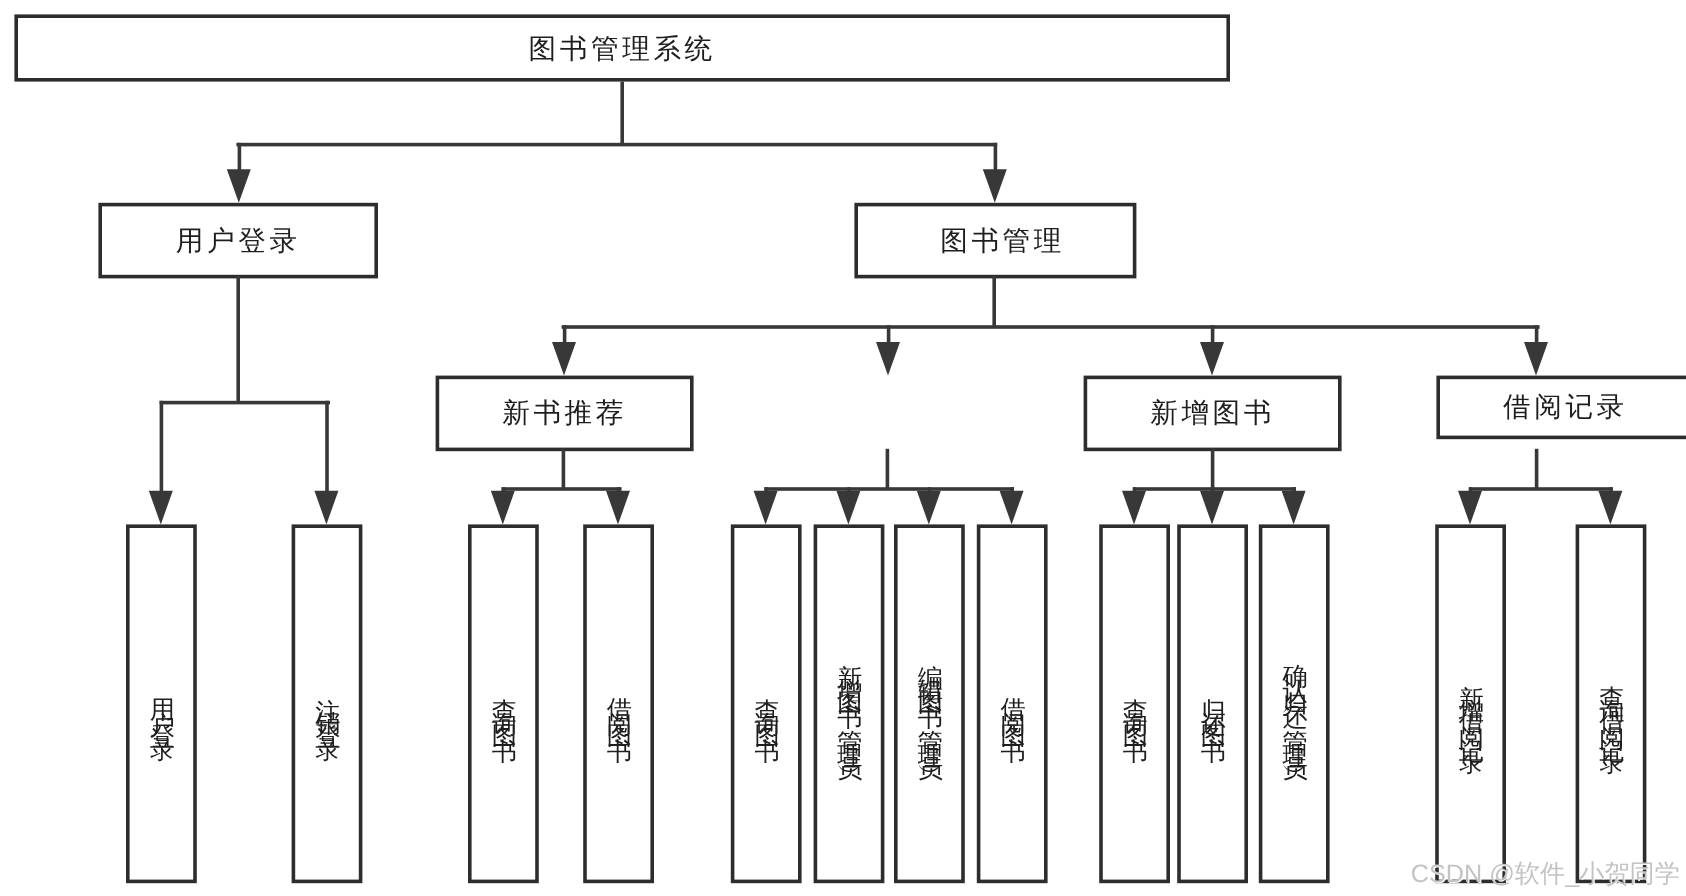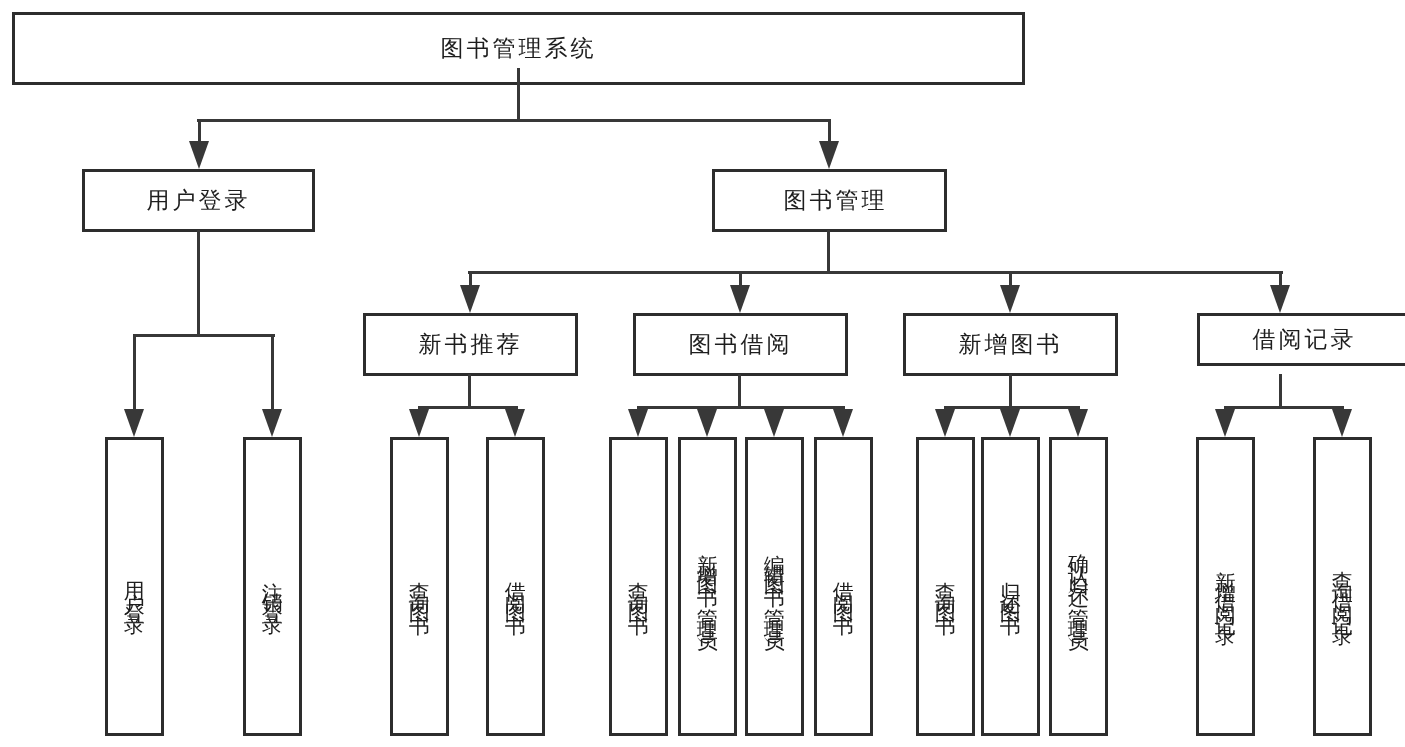--- a/index.html
+++ b/index.html
@@ -30,21 +30,21 @@
     font-size:21px; color:#c3c3c3;
     text-shadow:1px 1px 0 rgba(255,255,255,0.95);
     white-space:nowrap;
   }
 </style>
 </head>
 <body>
 
 <div class="stage">
 
-  <div class="box hlabel" style="left:12px; top:12px; width:1013px; height:73px;">图书管理系统</div>
+  <div class="box hlabel" style="left:12px; top:12px; width:1013px; height:56px;">图书管理系统</div>
 
   <div class="vline" style="left:517px; top:68px; height:53px;"></div>
   <div class="hline" style="left:197px; top:119px; width:634px;"></div>
   <div class="vline" style="left:198px; top:119px; height:26px;"></div>
   <div class="arrow" style="left:189px; top:141px;"></div>
   <div class="vline" style="left:828px; top:119px; height:26px;"></div>
   <div class="arrow" style="left:819px; top:141px;"></div>
 
   <div class="box hlabel" style="left:82px; top:169px; width:233px; height:63px;">用户登录</div>
   <div class="box hlabel" style="left:712px; top:169px; width:235px; height:63px;padding-left:12px;">图书管理</div>
@@ -61,21 +61,20 @@
   <div class="vline" style="left:469px; top:271px; height:19px;"></div>
   <div class="arrow" style="left:460px; top:285px;"></div>
   <div class="vline" style="left:739px; top:271px; height:19px;"></div>
   <div class="arrow" style="left:730px; top:285px;"></div>
   <div class="vline" style="left:1009px; top:271px; height:19px;"></div>
   <div class="arrow" style="left:1000px; top:285px;"></div>
   <div class="vline" style="left:1279px; top:271px; height:19px;"></div>
   <div class="arrow" style="left:1270px; top:285px;"></div>
 
   <div class="box hlabel" style="left:363px; top:313px; width:215px; height:63px;text-align:right;">新书推荐</div>
-  <div class="box hlabel" style="left:633px; top:313px; width:215px; height:63px;">图书借阅</div>
   <div class="box hlabel" style="left:903px; top:313px; width:215px; height:63px;">新增图书</div>
   <div class="box hlabel" style="left:1173px; top:313px; width:215px; height:53px;margin-left:24px;">借阅记录</div>
 
   <div class="vline" style="left:468px; top:374px; height:34px;"></div>
   <div class="hline" style="left:418px; top:406px; width:100px;"></div>
   <div class="vline" style="left:418px; top:406px; height:7px;"></div>
   <div class="arrow" style="left:409px; top:409px;"></div>
   <div class="vline" style="left:514px; top:406px; height:7px;"></div>
   <div class="arrow" style="left:505px; top:409px;"></div>
 
@@ -143,14 +142,15 @@
     <span>确认归还（管理员）</span>
   </div>
 
   <div class="box vbox" style="left:1196px; top:437px; width:59px; height:299px;">
     <span>新增借阅记录</span>
   </div>
   <div class="box vbox" style="left:1313px; top:437px; width:59px; height:299px;">
     <span>查询借阅记录</span>
   </div>
 
+  <div class="watermark">CSDN @软件_小贺同学</div>
 
 </div>
 
 </body></html>

